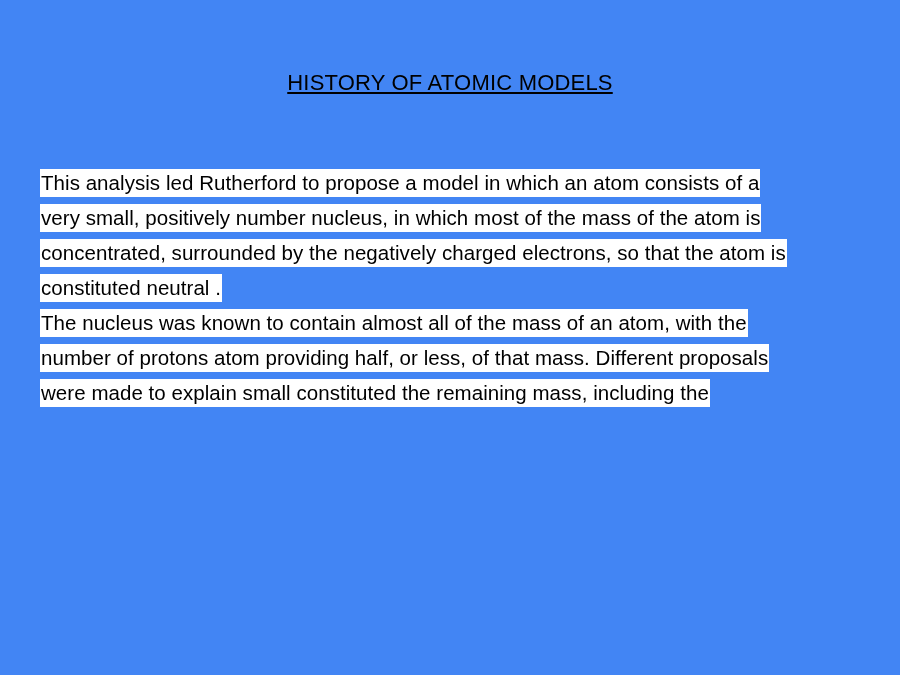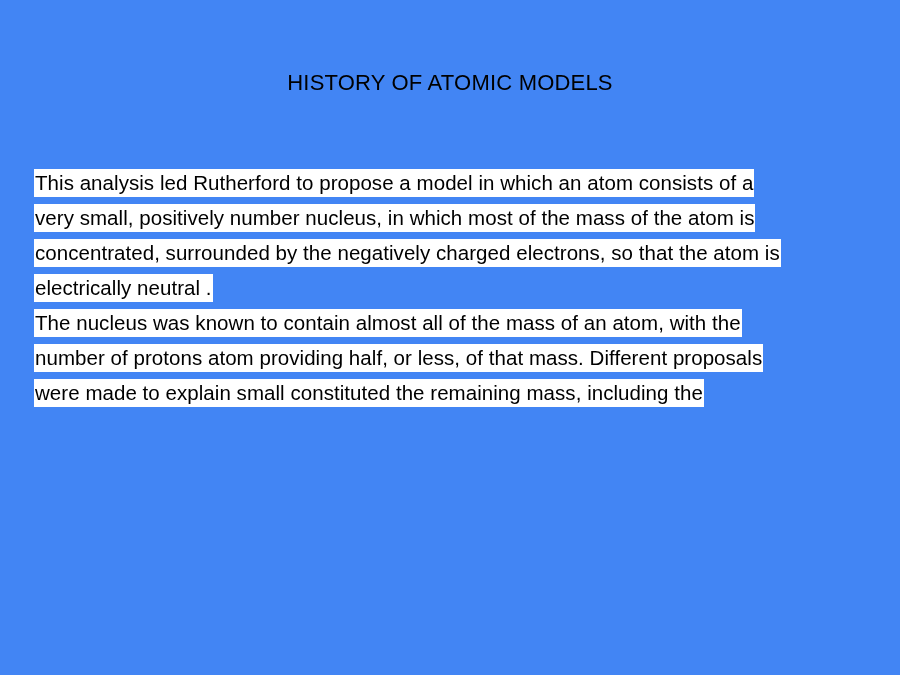--- a/index.html
+++ b/index.html
@@ -26,25 +26,26 @@
     position: absolute;
     left: 0;
     top: 68px;
     width: 900px;
     text-align: center;
     font-size: 22px;
     line-height: 30px;
     color: #000000;
     letter-spacing: 0.2px;
     white-space: pre;
+    text-decoration: underline;
   }
 
   #body-block {
     position: absolute;
-    left: 34px;
+    left: 40px;
     top: 166px;
     width: 830px;
   }
 
   .text-line {
     display: block;
     height: 35px;
     line-height: 35px;
     white-space: pre;
     font-size: 0;
@@ -72,21 +73,21 @@
   <div id="slide-title">HISTORY OF ATOMIC MODELS</div>
 
   <div id="body-block">
 
     <div class="text-line"><span class="hl">This analysis led Rutherford to propose a model in which an atom consists of a</span></div>
 
     <div class="text-line"><span class="hl">very small, positively number nucleus, in which most of the mass of the atom is</span></div>
 
     <div class="text-line"><span class="hl">concentrated, surrounded by the negatively charged electrons, so that the atom is</span></div>
 
-    <div class="text-line"><span class="hl">electrically neutral .</span></div>
+    <div class="text-line"><span class="hl">constituted neutral .</span></div>
 
     <div class="text-line"><span class="hl">The nucleus was known to contain almost all of the mass of an atom, with the</span></div>
 
     <div class="text-line"><span class="hl">number of protons atom providing half, or less, of that mass. Different proposals</span></div>
 
     <div class="text-line"><span class="hl">were made to explain small constituted the remaining mass, including the</span></div>
 
 
   </div>
 

